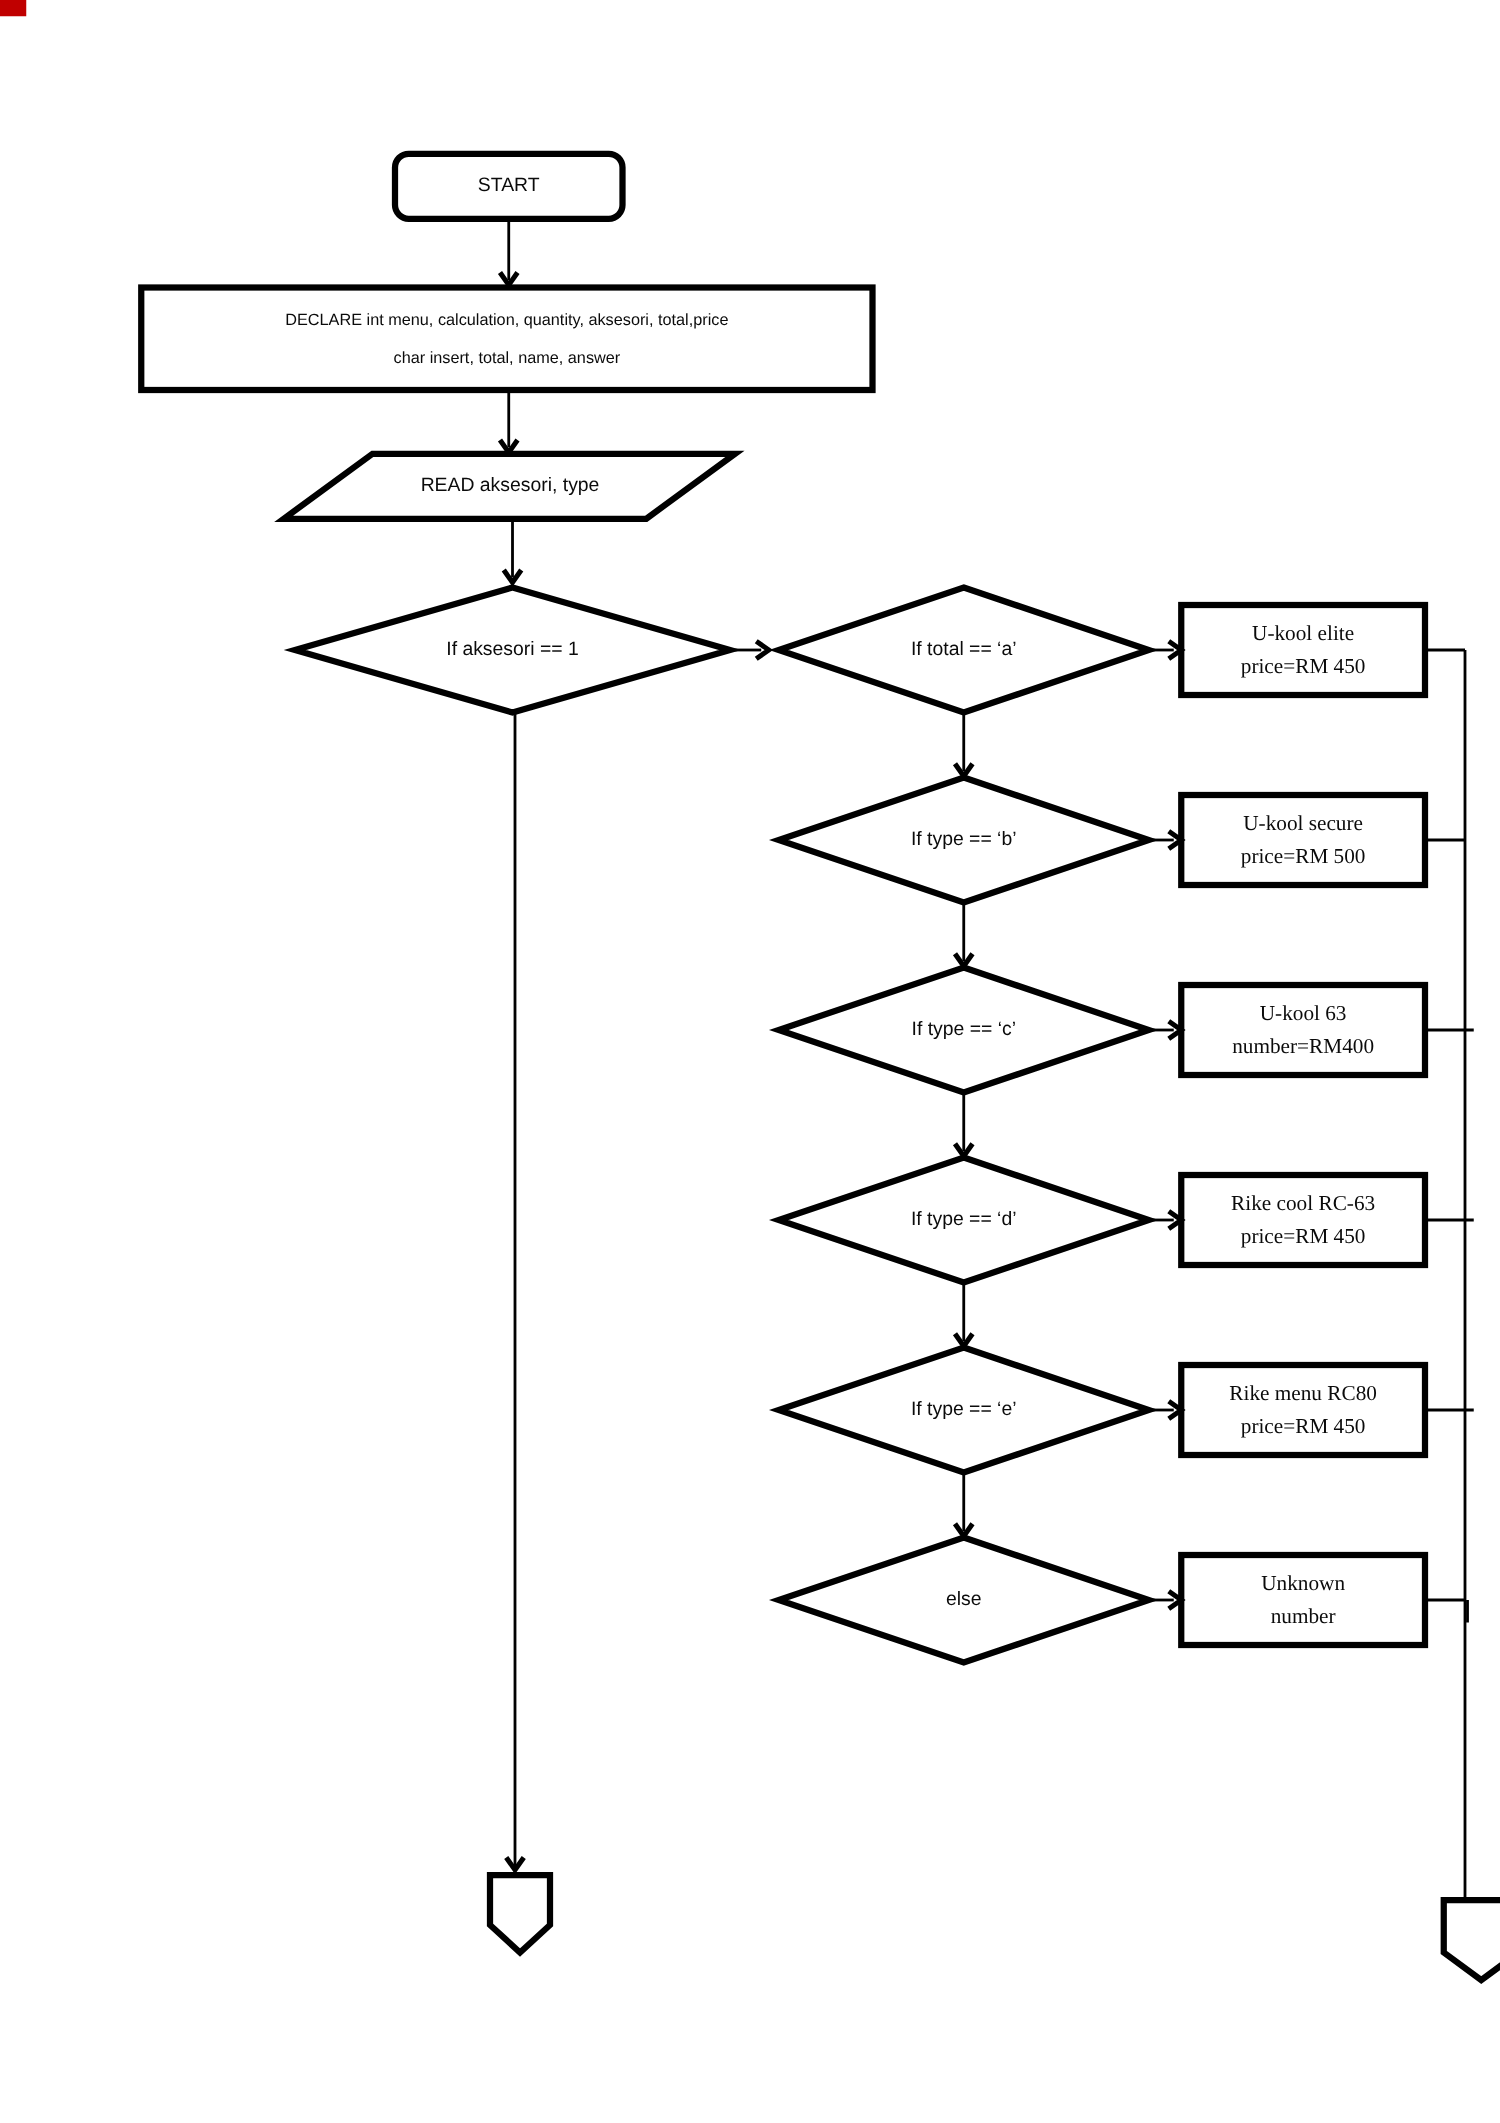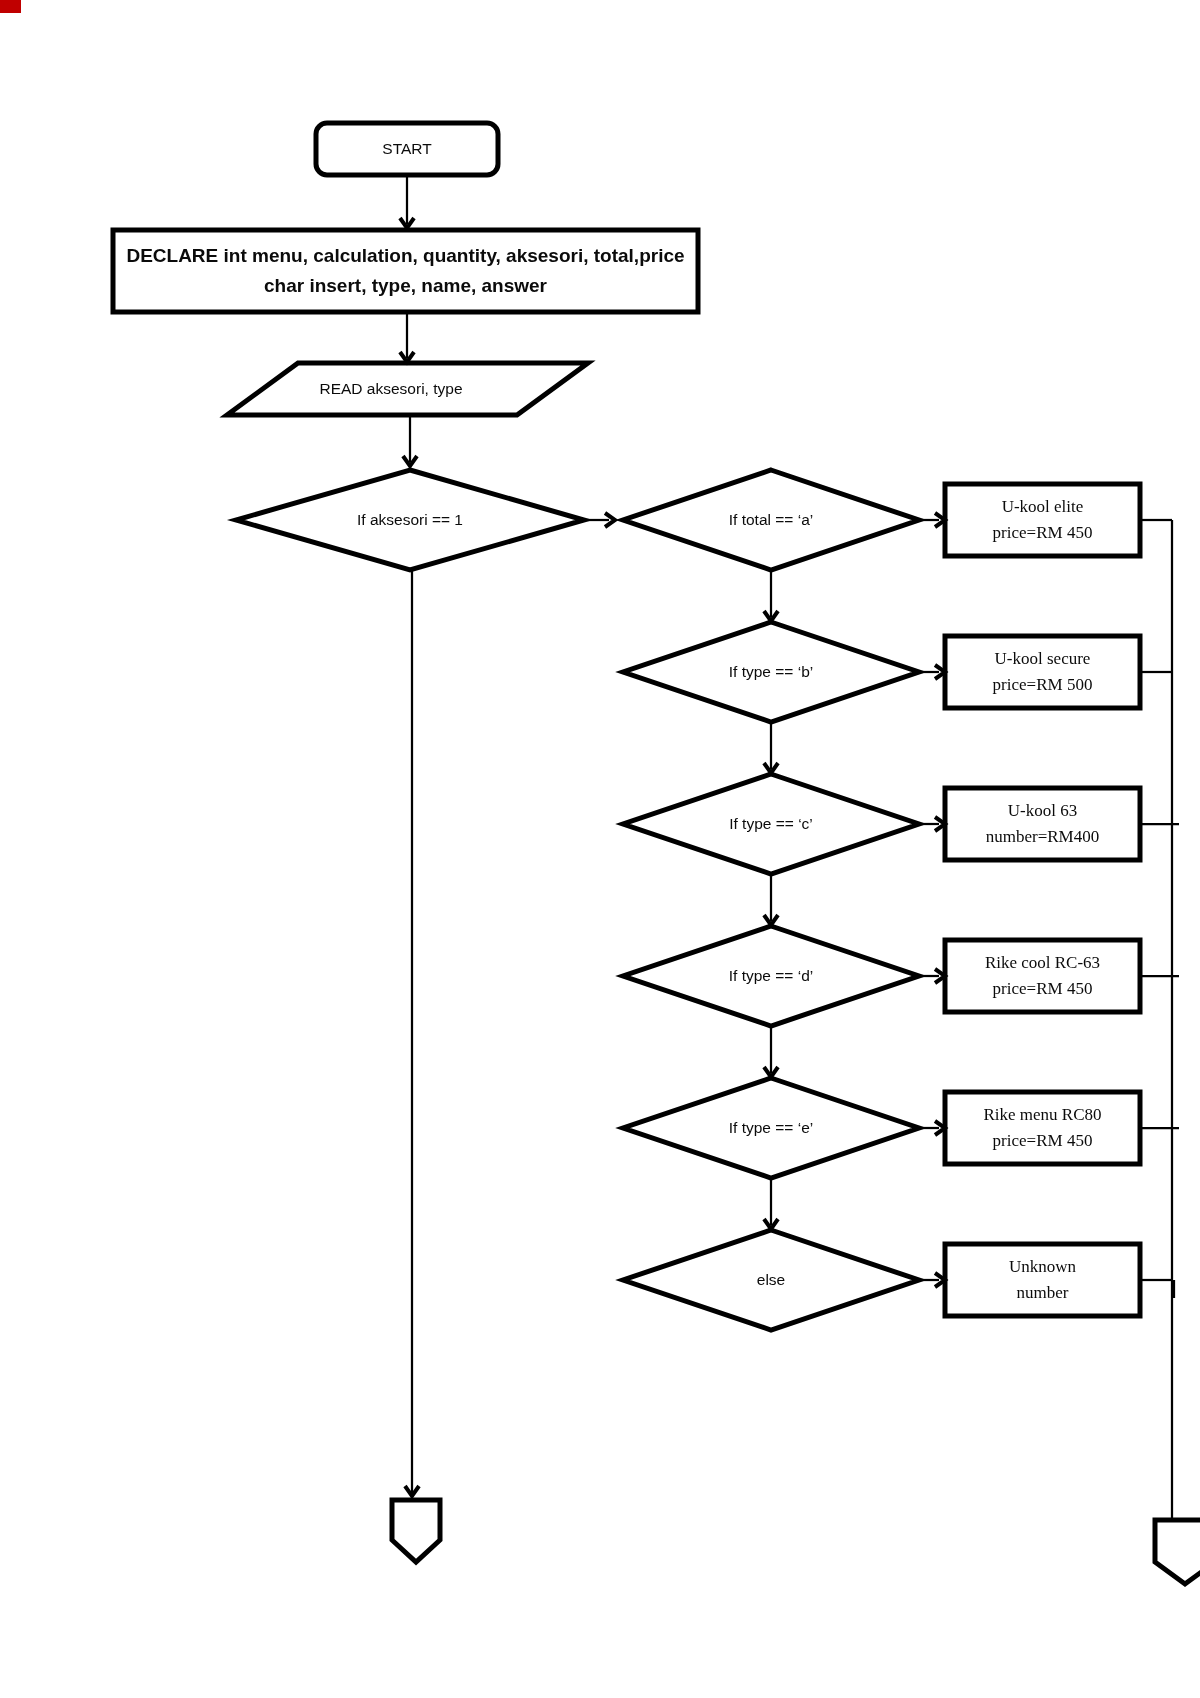--- a/index.html
+++ b/index.html
@@ -18,21 +18,21 @@
     display:flex;
     align-items:center;
     justify-content:center;
     text-align:left;
     font-size:15.5px;
     line-height:20px;
     white-space:nowrap;
   }
   .stack { flex-direction:column; }
   .stack div { white-space:nowrap; }
-  .declare-label { font-size:19px; line-height:30px;font-weight:bold; }
+  .declare-label { font-size:13px; line-height:30px; }
   .serif {
     font-family:"Liberation Serif", serif;
     font-size:17px;
     line-height:26px;
   }
   .corner-mark {
     position:absolute; left:0; top:0; width:21px; height:13px;
     background:#c00000;
   }
 </style>
@@ -120,24 +120,24 @@
       <path d="M935 969 L945 976 L935 983"></path>
       <path d="M935 1121 L945 1128 L935 1135"></path>
       <path d="M935 1273 L945 1280 L935 1287"></path>
     </g>
   </svg>
 
   <div class="label" style="left:316px; top:123px; width:182px; height:52px;">START</div>
 
   <div class="label stack declare-label" style="left:113px; top:230px; width:585px; height:82px;">
     <div>DECLARE int menu, calculation, quantity, aksesori, total,price</div>
-    <div>char insert, type, name, answer</div>
+    <div>char insert, total, name, answer</div>
   </div>
 
-  <div class="label" style="left:221px; top:363px; width:340px; height:52px;">READ aksesori, type</div>
+  <div class="label" style="left:238px; top:363px; width:340px; height:52px;">READ aksesori, type</div>
 
   <div class="label" style="left:236px; top:470px; width:348px; height:100px;">If aksesori == 1</div>
 
   <div class="label" style="left:623px; top:470px; width:296px; height:100px;">If total == ‘a’</div>
   <div class="label" style="left:623px; top:622px; width:296px; height:100px;">If type == ‘b’</div>
   <div class="label" style="left:623px; top:926px; width:296px; height:100px;">If type == ‘d’</div>
   <div class="label" style="left:623px; top:774px; width:296px; height:100px;">If type == ‘c’</div>
   <div class="label" style="left:623px; top:1078px; width:296px; height:100px;">If type == ‘e’</div>
   <div class="label" style="left:623px; top:1230px; width:296px; height:100px;">else</div>
 

